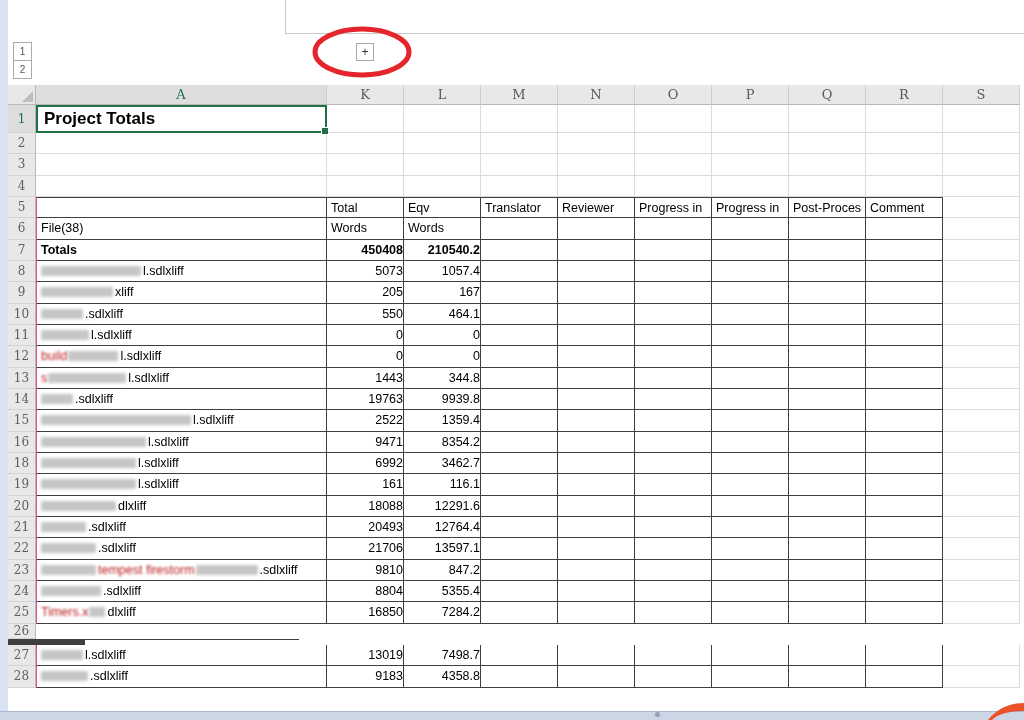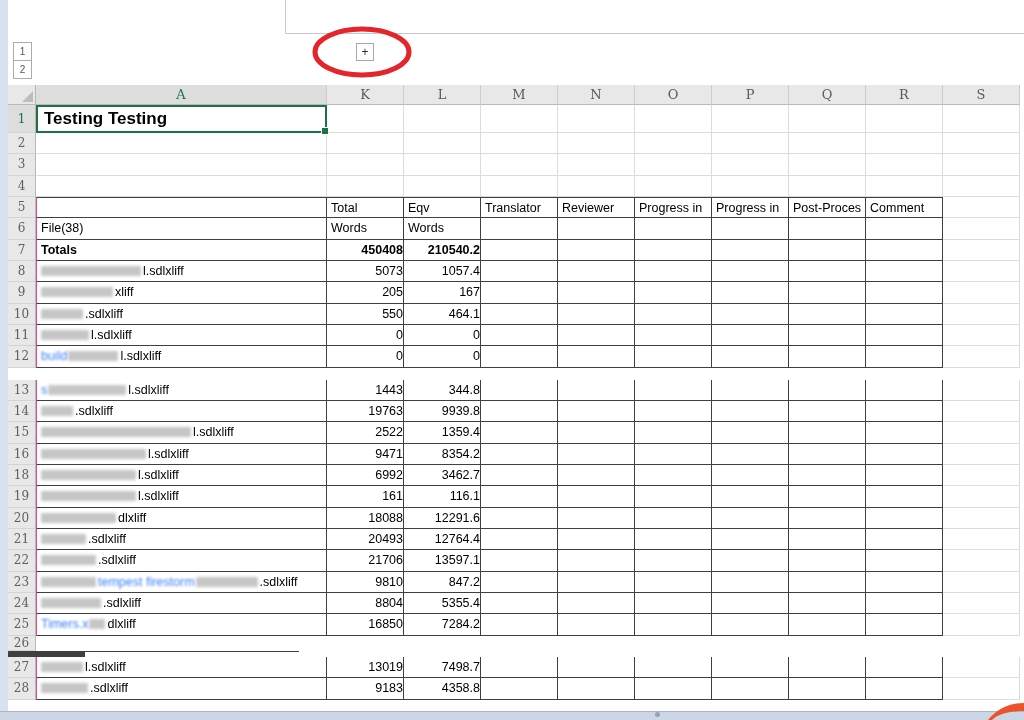--- a/index.html
+++ b/index.html
@@ -49,21 +49,21 @@
     font-size:12.5px;color:#000;padding:0 3px 0 4px;
     display:flex;align-items:center;overflow:hidden;white-space:nowrap;background:#fff;}
   .cell.tz{border-right-color:#3f3f3f;border-bottom-color:#3f3f3f;}
   .cell.tz-top{border-top:1px solid #3f3f3f;}
   .cell.tz-left{border-left:1px solid #ec4899;}
   .cell.num{justify-content:flex-end;padding-right:0;}
   .cell.bold{font-weight:bold;}
   .cell.sel{border:2px solid #1e7145;position:relative;font-weight:bold;font-size:17px;padding-left:6px;overflow:visible;}
   .fill-handle{position:absolute;right:-4px;bottom:-4px;width:6px;height:6px;background:#1e7145;border:1px solid #fff;}
   .blur-seg{display:inline-block;height:10px;background:#c6c6c6;filter:blur(1.6px);border-radius:1px;margin-right:2px;flex:none;}
-  .fuzzy-seg{filter:blur(0.9px);color:#3b82f6;margin-right:1px;flex:none;}
+  .fuzzy-seg{filter:blur(0.9px);color:#b91c1c;margin-right:1px;flex:none;}
 
   
   .annot{position:absolute;left:0;top:0;width:1024px;height:720px;pointer-events:none;}
 </style>
 </head>
 <body>
 
 <div class="left-strip"></div>
 
 <div class="sheet">
@@ -91,21 +91,21 @@
       <div class="colhead w-std">Q</div>
       <div class="colhead w-std">R</div>
       <div class="colhead w-std">S</div>
     </div>
 
   <div class="rows">
 
   <div class="grow" style="height: 28px;">
         <div class="rowhead selected">1</div>
         <div class="cell w-wide sel">
-          <span>Testing Testing</span>
+          <span>Project Totals</span>
           <div class="fill-handle"></div>
         </div>
         <div class="cell w-std"></div>
         <div class="cell w-std"></div>
         <div class="cell w-std"></div>
         <div class="cell w-std"></div>
         <div class="cell w-std"></div>
         <div class="cell w-std"></div>
         <div class="cell w-std"></div>
         <div class="cell w-std"></div>
@@ -263,21 +263,21 @@
         <div class="cell w-std tz num">0</div>
         <div class="cell w-std tz num">0</div>
         <div class="cell w-std tz"></div>
         <div class="cell w-std tz"></div>
         <div class="cell w-std tz"></div>
         <div class="cell w-std tz"></div>
         <div class="cell w-std tz"></div>
         <div class="cell w-std tz"></div>
         <div class="cell w-std"></div>
       </div>
-      <div class="grow" style="height: 21.33px; margin-top: 12px;">
+      <div class="grow" style="height: 21.33px;">
         <div class="rowhead">13</div>
         <div class="cell w-wide tz tz-left">
           <span class="fuzzy-seg">s</span>
           <span class="blur-seg" style="width: 78px;"></span>
           <span>l.sdlxliff</span>
         </div>
         <div class="cell w-std tz num">1443</div>
         <div class="cell w-std tz num">344.8</div>
         <div class="cell w-std tz"></div>
         <div class="cell w-std tz"></div>

